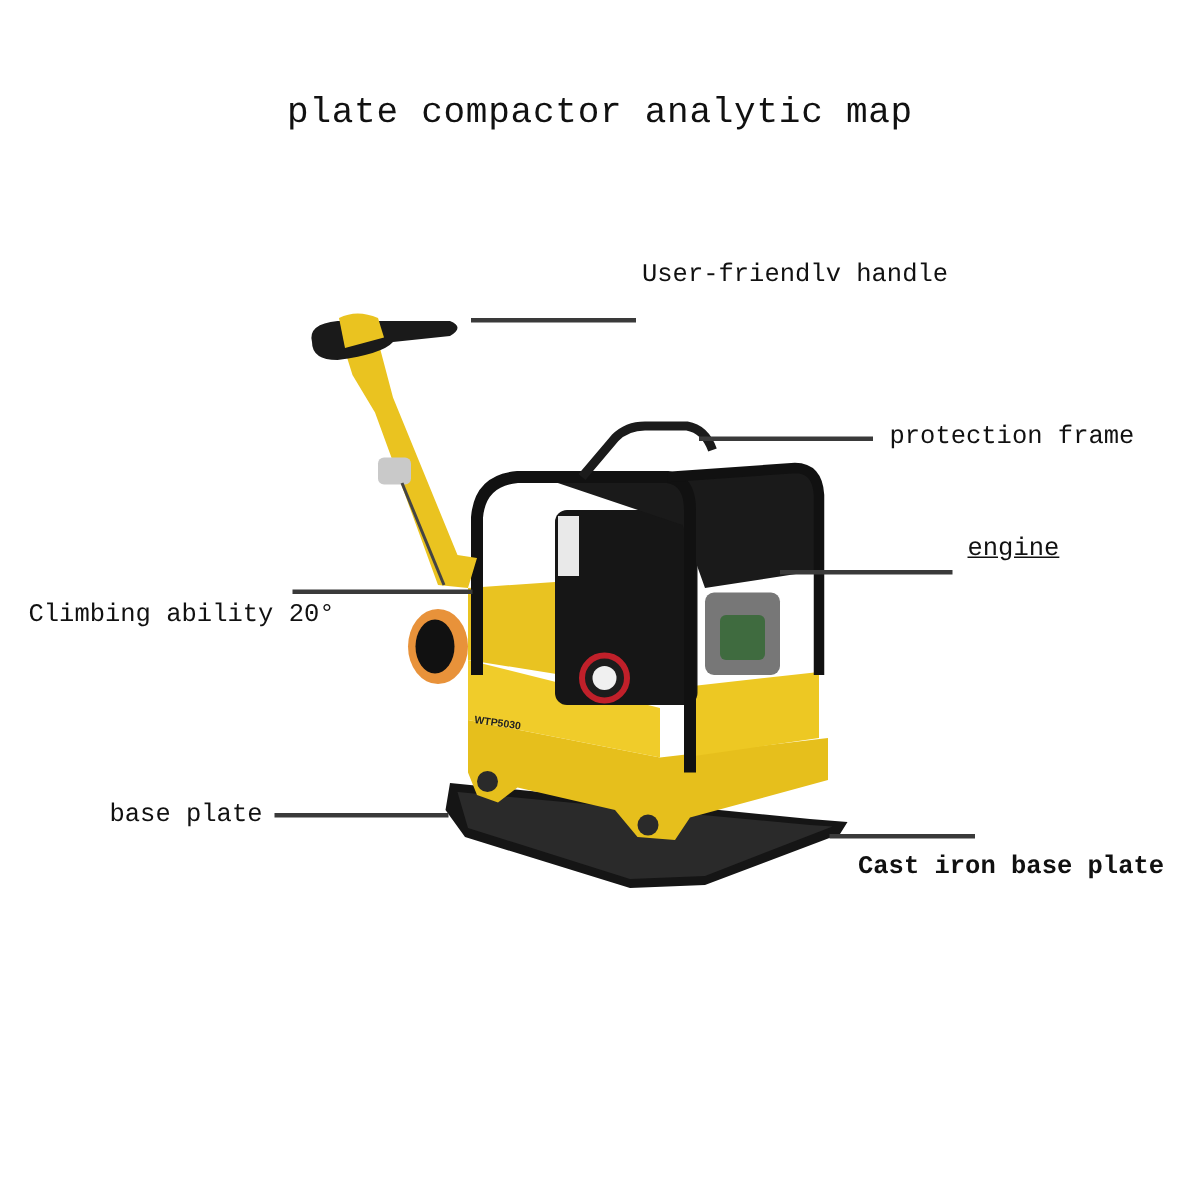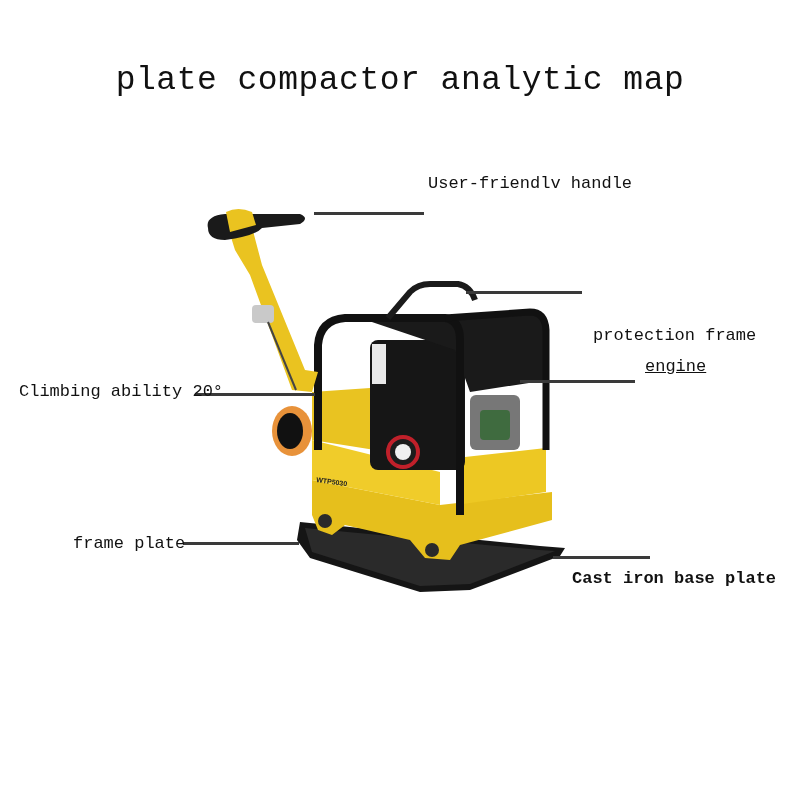--- a/index.html
+++ b/index.html
@@ -1,18 +1,18 @@
 <!DOCTYPE html>
 <html><head>
   <meta charset="utf-8">
   <style>
     html, body { margin:0; padding:0; }
     body { width:800px; height:800px; background:#ffffff; position:relative; overflow:hidden;
            font-family:"DejaVu Serif", "Liberation Serif", serif; color:#111; }
-    .title { position:absolute; left:0; top:62px; width:800px; text-align:center; font-size:33px;
+    .title { position:absolute; left:0; top:62px; width:800px; text-align:center; font-size:24px;
              font-family:"Liberation Mono", "DejaVu Sans Mono", monospace; letter-spacing:0.5px; color:#111; }
     .label { position:absolute; font-family:"Liberation Mono", "DejaVu Sans Mono", monospace; font-size:17px; color:#111; white-space:nowrap;text-align:center; }
     .line { position:absolute; height:3px; background:#3a3a3a; }
     svg.machine { position:absolute; left:0; top:0; }
   </style>
 </head>
 <body>
 
 <div class="title">plate compactor analytic map</div>
 
@@ -64,17 +64,17 @@
 </svg>
 
 <div class="line" style="left:314px; top:212px; width:110px;"></div>
 <div class="line" style="left:466px; top:291px; width:116px;"></div>
 <div class="line" style="left:520px; top:380px; width:115px;"></div>
 <div class="line" style="left:195px; top:393px; width:120px;"></div>
 <div class="line" style="left:183px; top:542px; width:116px;"></div>
 <div class="line" style="left:553px; top:556px; width:97px;"></div>
 
 <div class="label" style="left:428px; top:174px;">User-friendlv handle</div>
-<div class="label" style="left:593px; top:282px;margin-top:44px;">protection frame</div>
+<div class="label" style="left:593px; top:282px;">protection frame</div>
 <div class="label" style="left:645px; top:357px;text-decoration:underline;">engine</div>
-<div class="label" style="left:19px; top:382px;">Climbing ability 20°</div>
-<div class="label" style="left:73px; top:534px;">frame plate</div>
+<div class="label" style="left:19px; top:401px;">Climbing ability 20°</div>
+<div class="label" style="left:73px; top:534px;">base plate</div>
 <div class="label" style="left:572px; top:569px;font-weight:bold;">Cast iron base plate</div>
 
 </body></html>

